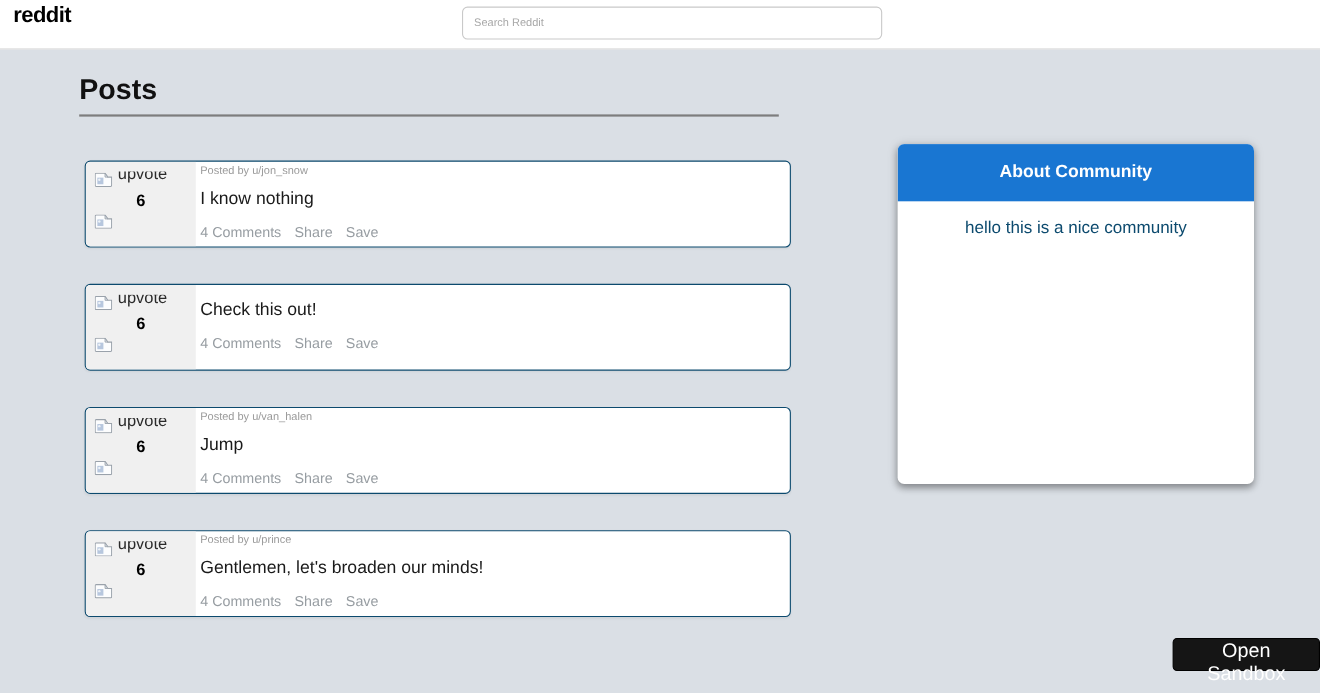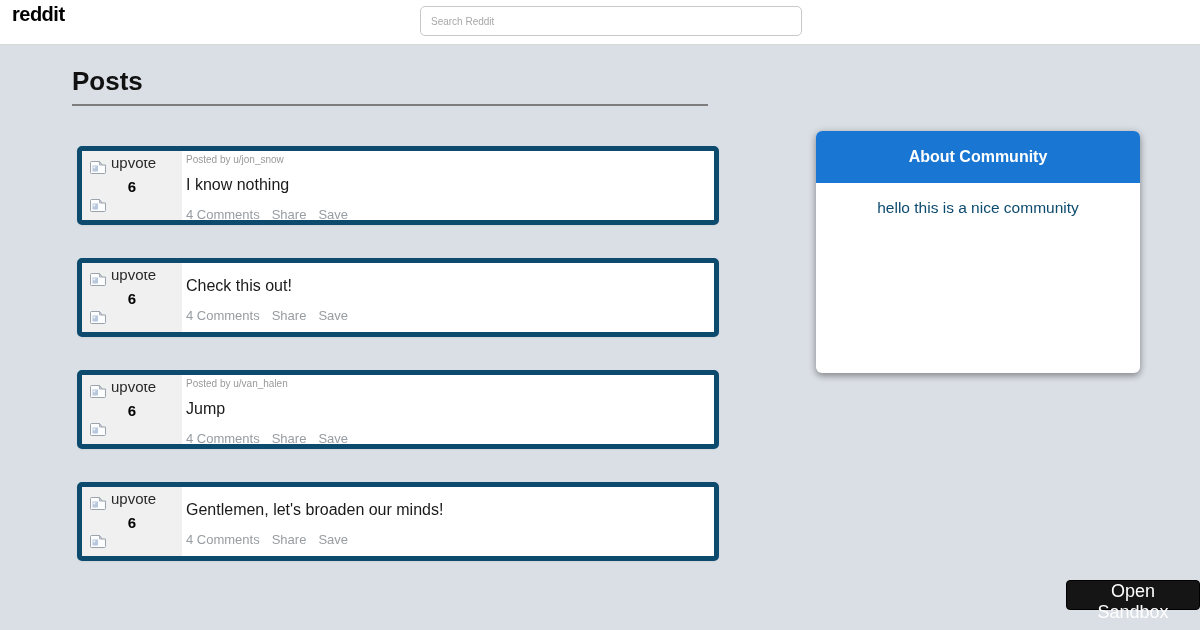--- a/index.html
+++ b/index.html
@@ -31,21 +31,21 @@
 
   
   .posts-section { position:absolute; left:72px; top:66px; width:647px; }
   .posts-heading {
     font-size:26px; font-weight:700; color:#111;
     width:636px; padding-bottom:7px; border-bottom:2px solid #7d7d7d;
   }
   .posts-list { margin-top:40px; margin-left:5px; width:642px; }
   .post-card {
     display:flex; height:79px; width:642px; margin-bottom:33px;
-    background:#ffffff; border:5px solid #0c4a6e; border-radius:5px;
+    background:#ffffff; border:1px solid #0c4a6e; border-radius:5px;
     overflow:hidden; box-shadow:0 1px 2px rgba(0,0,0,0.05);
   }
   .vote-col {
     width:100px; flex:0 0 100px; background:#f0f0f0; padding-top:9px;
   }
   .vote-up {
     display:flex; align-items:flex-end; gap:5px;
     height:14px; overflow:hidden; margin-left:8px; cursor:pointer;
   }
   .vote-up .bimg svg, .vote-down .bimg svg { display:block; }
@@ -62,21 +62,21 @@
   .post-author { font-size:10px; color:#9a9a9a; }
   .post-title { font-size:16px; color:#1a1a1a; margin-top:11px; }
   .post-footer {
     display:flex; gap:12px; margin-top:13px;
     font-size:13px; color:#979da2;
   }
   .post-footer span { cursor:pointer; }
 
   
   .about-card {
-    position:absolute; left:816px; top:131px; width:324px; height:242px;
+    position:absolute; left:816px; top:131px; width:324px; height:309px;
     background:#ffffff; border-radius:6px;
     box-shadow:0 3px 6px rgba(0,0,0,0.3), 0 1px 10px rgba(0,0,0,0.15);
     overflow:hidden;
   }
   .about-header {
     height:52px; background:#1976d2; color:#ffffff;
     font-size:16px; font-weight:700; text-align:center; line-height:52px;
   }
   .about-body { padding-top:16px; text-align:center; font-size:15.5px; color:#0c4a6e; }
 
@@ -227,20 +227,21 @@
             <svg width="16" height="13" viewBox="0 0 16 13">
                 <path d="M1.5.5h8l2.5 3.5h3.5v7.5a1 1 0 0 1-1 1h-13a1 1 0 0 1-1-1v-10a1 1 0 0 1 1-1z" fill="#fcfdfe" stroke="#9aa2ab"></path>
                 <path d="M9.5.5l2.5 3.5h-2.5z" fill="#dde3ea" stroke="#9aa2ab" stroke-width=".8"></path>
                 <rect x="2.5" y="4.5" width="5.5" height="6" fill="#b7c7de"></rect>
                 <circle cx="4.3" cy="6.4" r="1.1" fill="#eef3f8"></circle>
               </svg>
           </span>
         </div>
       </div>
       <div class="post-body">
+        <div class="post-author">Posted by u/prince</div>
         <div class="post-title">Gentlemen, let's broaden our minds!</div>
         <div class="post-footer">
           <span>4 Comments</span>
           <span>Share</span>
           <span>Save</span>
         </div>
       </div>
     </div>
 
   </div>

